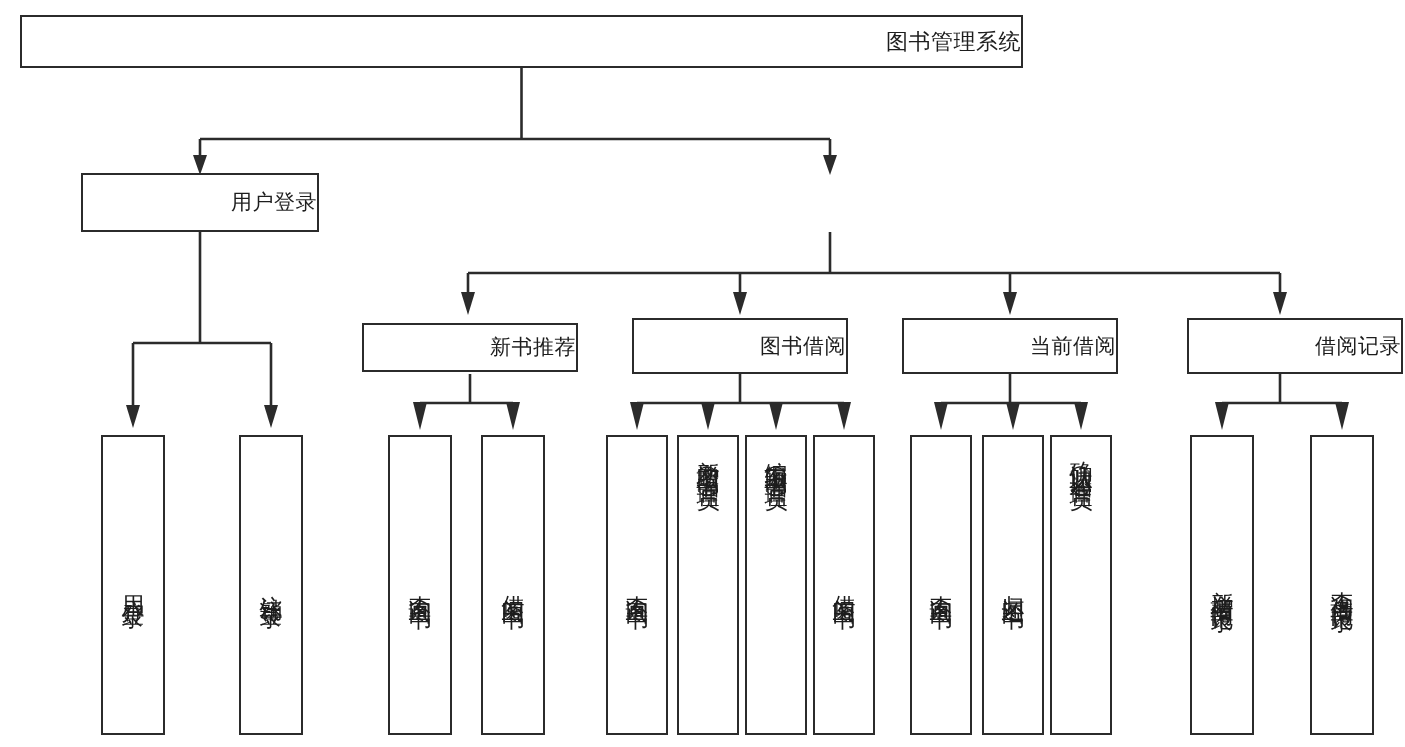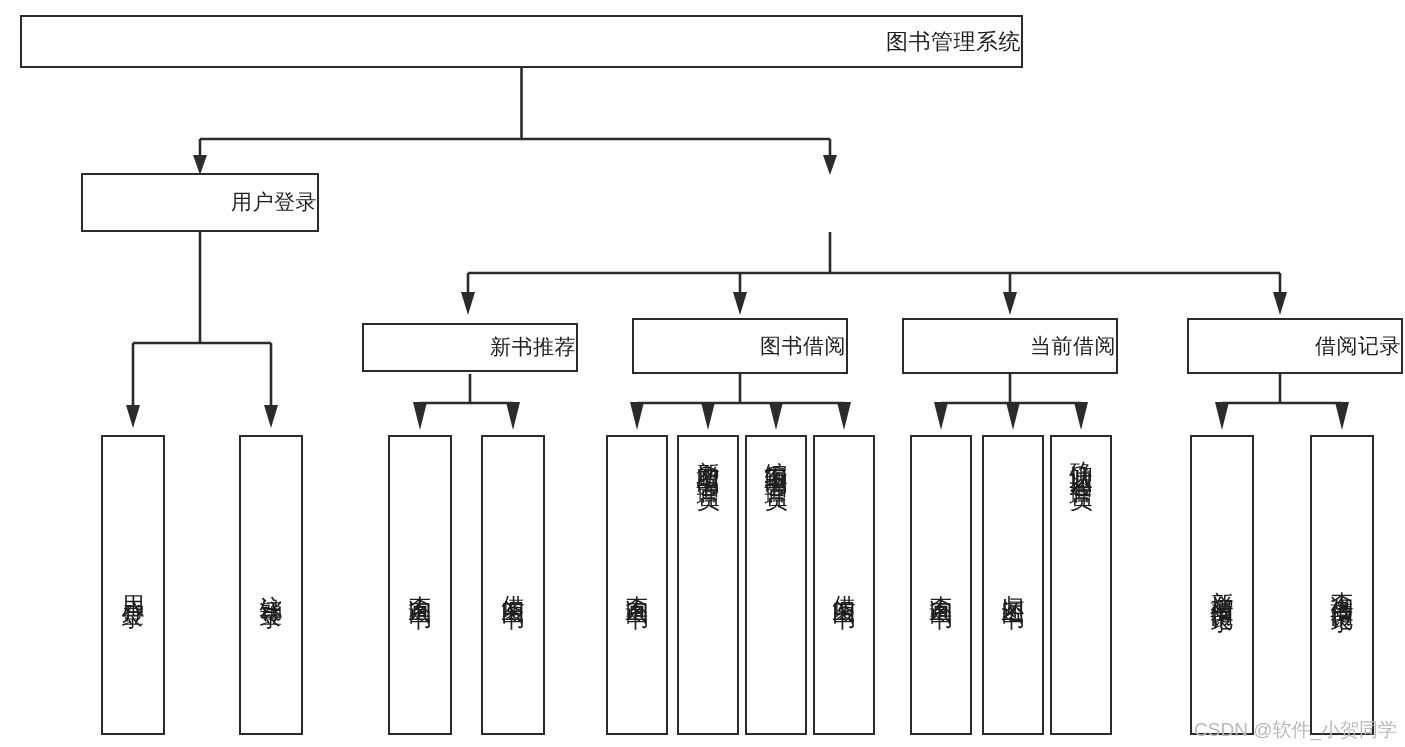--- a/index.html
+++ b/index.html
@@ -229,15 +229,14 @@
     <span class="label">确认归还（管理员）</span>
   </div>
 
   <div class="node vert center" style="left:1190px; top:435px; width:64px; height:300px;">
     <span class="label">新增借阅记录</span>
   </div>
   <div class="node vert center" style="left:1310px; top:435px; width:64px; height:300px;">
     <span class="label">查询借阅记录</span>
   </div>
 
-  <div id="watermark">CSDN @软件_小贺同学</div>
 
 </div>
 
 </body></html>

